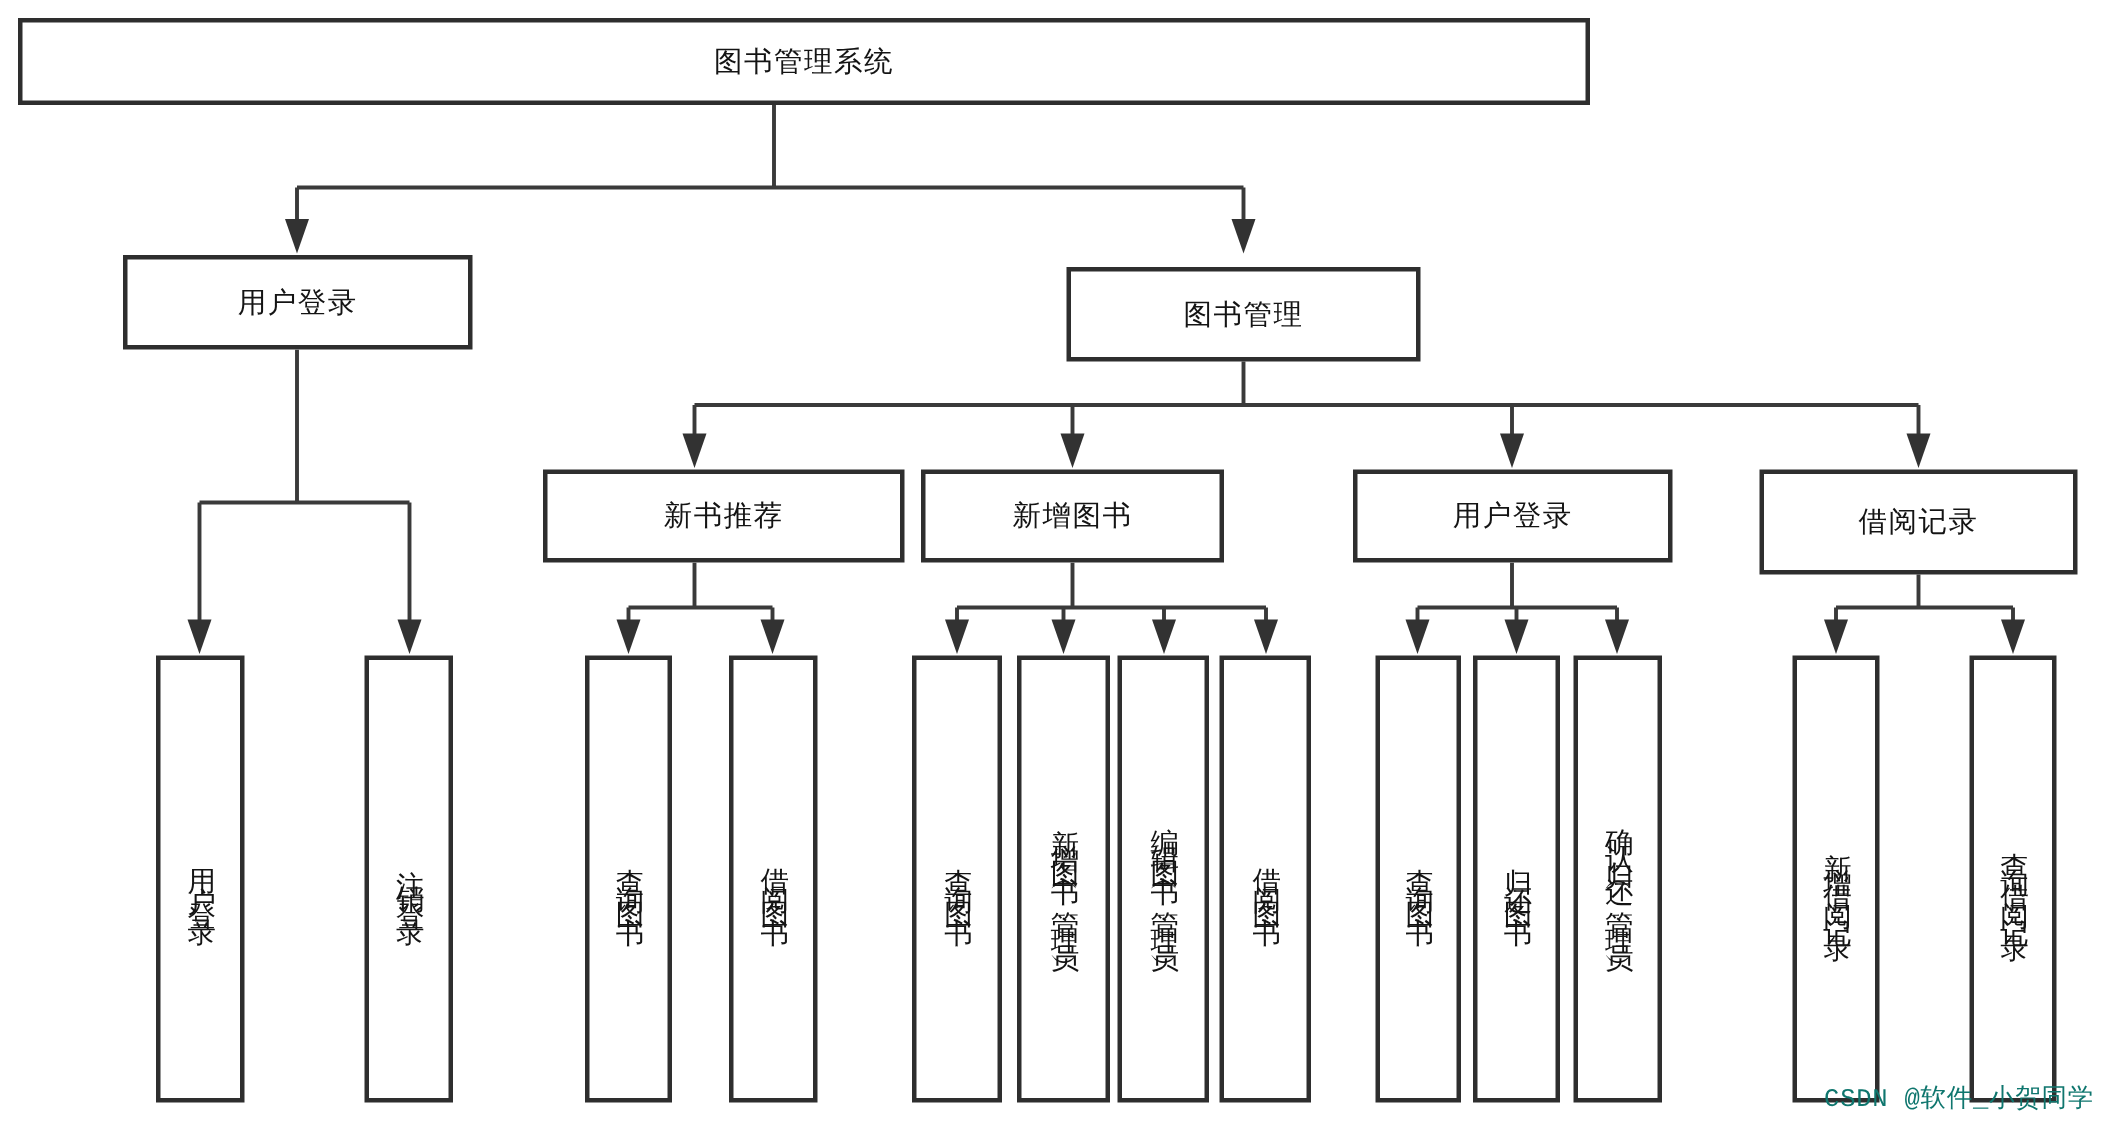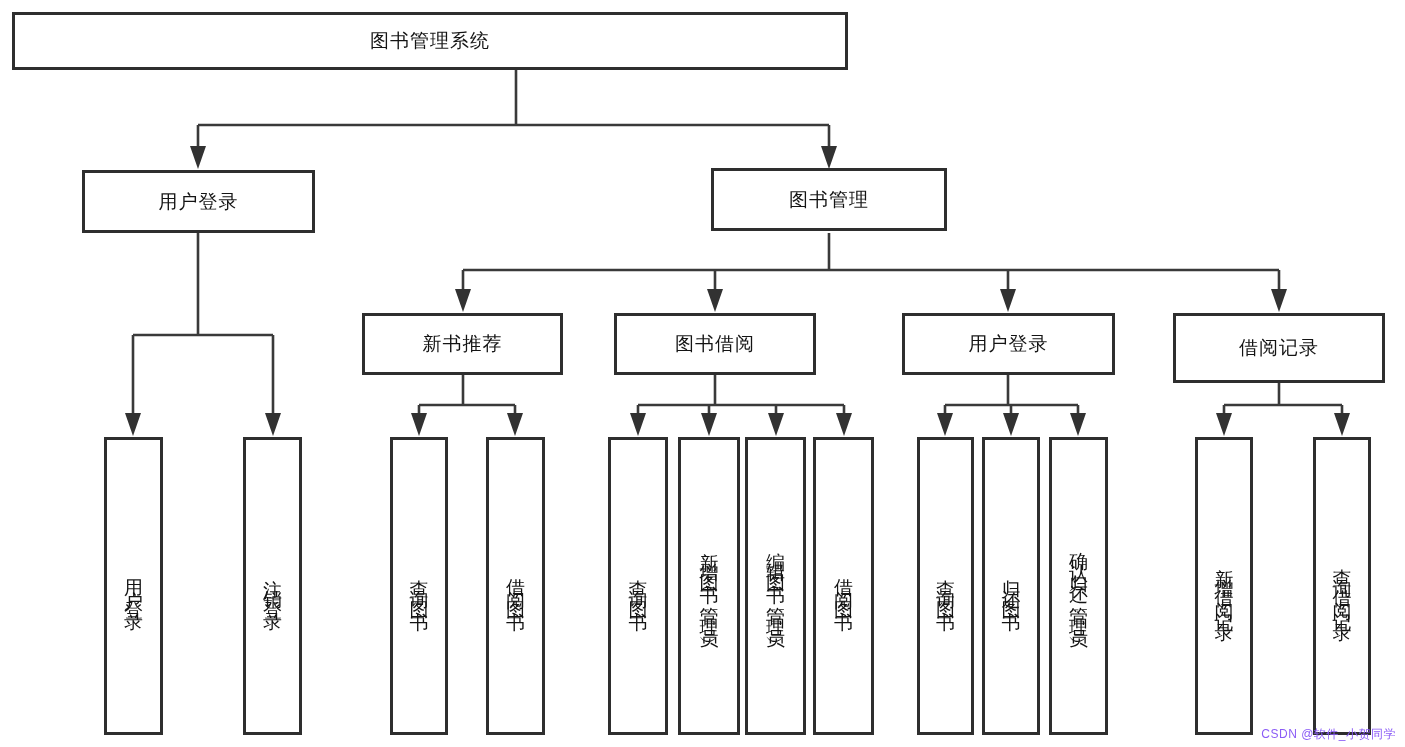--- a/index.html
+++ b/index.html
@@ -38,24 +38,25 @@
   .node.v {
     writing-mode: vertical-rl;
     text-orientation: mixed;
     letter-spacing: 11px;
     white-space: normal;
   }
   .watermark {
     position: absolute;
     right: 9px;
     bottom: 4px;
-    font-size: 12px;
-    color: #8b5cf6;
+    font-size: 17px;
+    color: #0f766e;
     letter-spacing: 0.5px;
     z-index: 5;
+    font-family: Liberation Mono, monospace;
   }
 </style>
 </head>
 <body>
 
 <div class="canvas">
 
   <svg class="connectors" width="1405" height="747" viewBox="0 0 1405 747">
     <g stroke="#3a3a3a" stroke-width="2.6" fill="none">
       <path d="M516 70 V125 M198 125 H829 M198 125 V150 M829 125 V150"></path>
@@ -82,27 +83,27 @@
       <polygon points="768,413 784,413 776,436"></polygon>
       <polygon points="836,413 852,413 844,436"></polygon>
       <polygon points="937,413 953,413 945,436"></polygon>
       <polygon points="1003,413 1019,413 1011,436"></polygon>
       <polygon points="1070,413 1086,413 1078,436"></polygon>
       <polygon points="1216,413 1232,413 1224,436"></polygon>
       <polygon points="1334,413 1350,413 1342,436"></polygon>
     </g>
   </svg>
 
-  <div class="node" style="left:12px; top:12px; width:836px; height:58px;">图书管理系统</div>
+  <div class="node" style="left:12px; top:12px; width:1048px; height:58px;">图书管理系统</div>
 
   <div class="node" style="left:82px; top:170px; width:233px; height:63px;">用户登录</div>
-  <div class="node" style="left:711px; top:168px; width:236px; height:63px;">图书管理</div>
+  <div class="node" style="left:711px; top:178px; width:236px; height:63px;">图书管理</div>
 
-  <div class="node" style="left:362px; top:313px; width:201px; height:62px;">新书推荐</div>
-  <div class="node" style="left:614px; top:313px; width:202px; height:62px;">图书借阅</div>
+  <div class="node" style="left:362px; top:313px; width:241px; height:62px;">新书推荐</div>
+  <div class="node" style="left:614px; top:313px; width:202px; height:62px;">新增图书</div>
   <div class="node" style="left:902px; top:313px; width:213px; height:62px;">用户登录</div>
   <div class="node" style="left:1173px; top:313px; width:212px; height:70px;">借阅记录</div>
 
   <div class="node v" style="left:104px; top:437px; width:59px; height:298px;">用户登录</div>
   <div class="node v" style="left:243px; top:437px; width:59px; height:298px;">注销登录</div>
 
   <div class="node v" style="left:390px; top:437px; width:58px; height:298px;">查询图书</div>
   <div class="node v" style="left:486px; top:437px; width:59px; height:298px;">借阅图书</div>
 
   <div class="node v" style="left:608px; top:437px; width:60px; height:298px;">查询图书</div>

